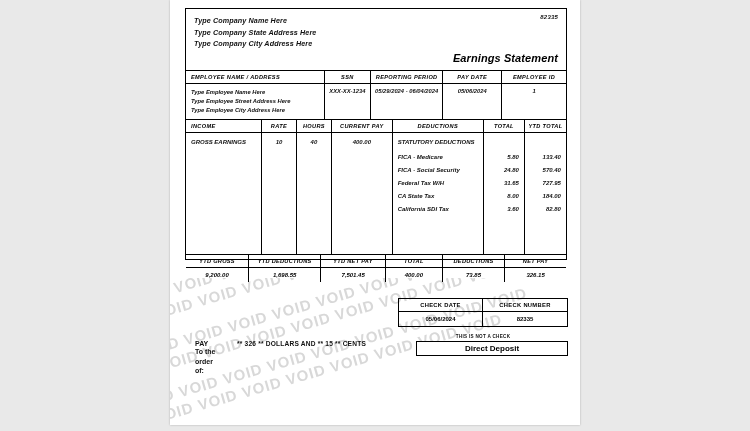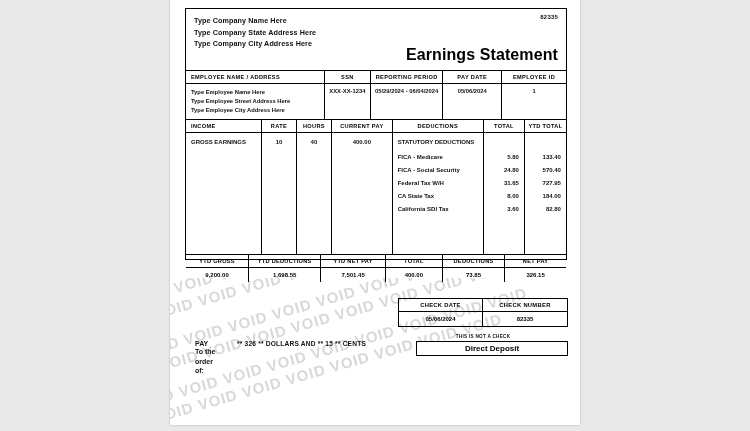--- a/index.html
+++ b/index.html
@@ -57,20 +57,21 @@
   
   #stub {
     position: absolute;
     left: 15px;
     top: 8px;
     width: 382px;
     height: 252px;
     border: 1.6px solid #000;
     background: transparent;
     z-index: 2;
+    font-style: italic;
   }
 
   #header-band {
     position: relative;
     height: 62px;
     border-bottom: 1.6px solid #000;
     padding: 6px 8px 0 8px;
   }
   .co-line {
     font-size: 7.2px;
@@ -85,21 +86,21 @@
     top: 5px;
     font-size: 6px;
     font-weight: bold;
     color: #111;
     letter-spacing: 0.2px;
   }
   #earnings-title {
     position: absolute;
     right: 8px;
     bottom: 6px;
-    font-size: 16px;
+    font-size: 11px;
     font-weight: bold;
     color: #000;
     letter-spacing: 0.1px;
   }
 
   
   .grid-row { display: flex; width: 100%; }
   .cell {
     border-right: 1.6px solid #000;
     display: flex;

